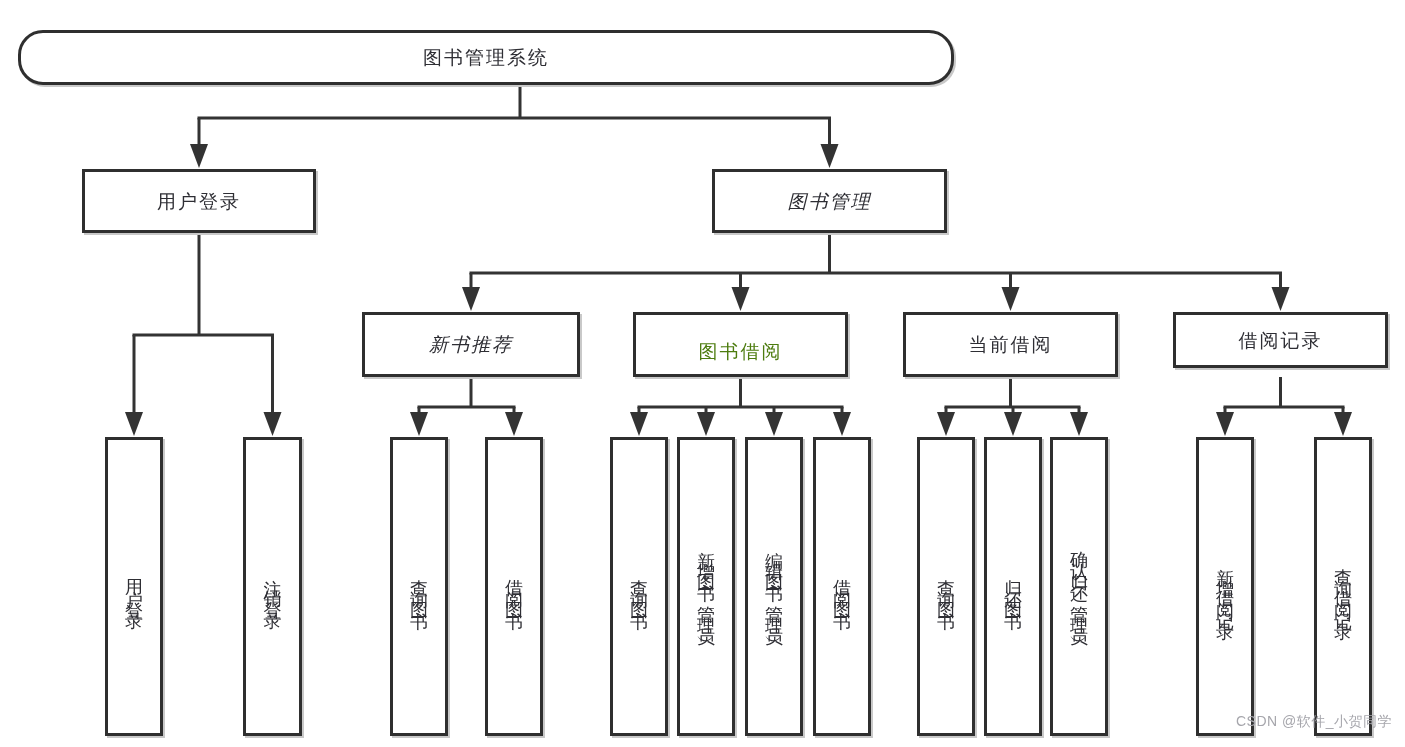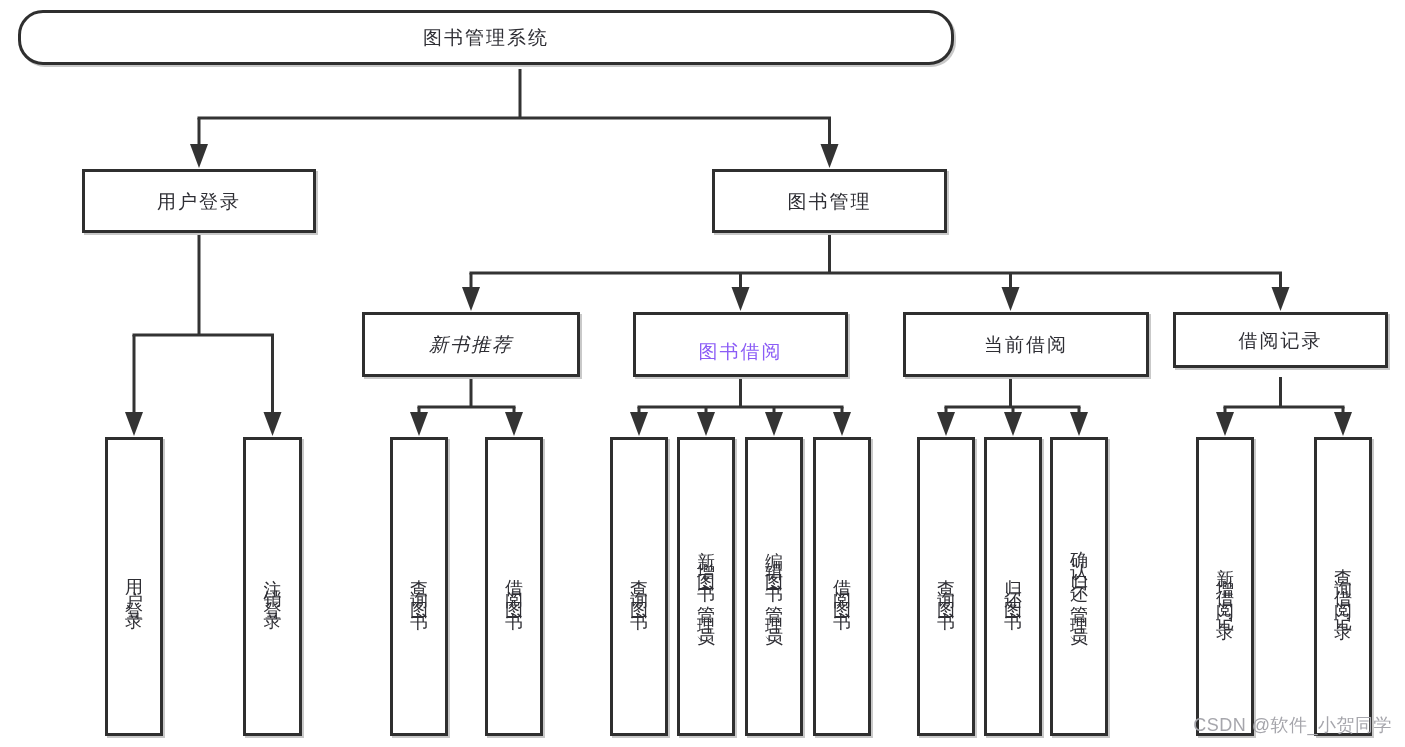--- a/index.html
+++ b/index.html
@@ -50,21 +50,21 @@
     writing-mode: vertical-rl;
     text-orientation: mixed;
     font-size: 18px;
     letter-spacing: 11px;
   }
   .watermark {
     position: absolute;
     top: 713px;
     right: 13px;
     z-index: 5;
-    font-size: 18px;
+    font-size: 14px;
     letter-spacing: 0.5px;
     white-space: nowrap;
     text-align: right;
   }
 </style>
 </head>
 <body>
 
 <div id="canvas" style="width: 1405px; height: 747px; background: rgb(255, 255, 255);">
   <svg id="connector-layer" xmlns="http://www.w3.org/2000/svg" width="1405" height="747">
@@ -115,36 +115,36 @@
       <line x1="1079" y1="407" x2="1079" y2="418" stroke="#333333" stroke-width="3"></line>
       <polygon points="1070,412 1088,412 1079,436" fill="#333333"></polygon>
       <line x1="1280.5" y1="377" x2="1280.5" y2="407" stroke="#333333" stroke-width="3"></line>
       <line x1="1223.5" y1="407" x2="1344.5" y2="407" stroke="#333333" stroke-width="3"></line>
       <line x1="1225" y1="407" x2="1225" y2="418" stroke="#333333" stroke-width="3"></line>
       <polygon points="1216,412 1234,412 1225,436" fill="#333333"></polygon>
       <line x1="1343" y1="407" x2="1343" y2="418" stroke="#333333" stroke-width="3"></line>
       <polygon points="1334,412 1352,412 1343,436" fill="#333333"></polygon>
     </svg>
   <div id="nodes-layer">
-      <div class="node" style="left: 18px; top: 10px; width: 936px; height: 55px; border-color: rgb(47, 47, 47); background: rgb(255, 255, 255); border-radius: 25px;">
+      <div class="node" style="left: 18px; top: 30px; width: 936px; height: 55px; border-color: rgb(47, 47, 47); background: rgb(255, 255, 255); border-radius: 25px;">
         <span class="node-label" style="color: rgb(46, 46, 52);">图书管理系统</span>
       </div>
       <div class="node" style="left: 82px; top: 169px; width: 234px; height: 64px; border-color: rgb(47, 47, 47); background: rgb(255, 255, 255);">
         <span class="node-label" style="color: rgb(46, 46, 52);">用户登录</span>
       </div>
-      <div class="node" style="left: 712px; top: 169px; width: 235px; height: 64px; border-color: rgb(47, 47, 47); background: rgb(255, 255, 255);">
+      <div class="node" style="left: 712px; top: 169px; width: 235px; height: 64px; border-color: rgb(47, 47, 47); background: rgb(255, 255, 255); font-style: italic;">
         <span class="node-label" style="color: rgb(46, 46, 52);">图书管理</span>
       </div>
       <div class="node" style="left: 362px; top: 312px; width: 218px; height: 65px; border-color: rgb(47, 47, 47); background: rgb(255, 255, 255); font-style: italic;">
         <span class="node-label" style="color: rgb(46, 46, 52);">新书推荐</span>
       </div>
       <div class="node" style="left: 633px; top: 312px; width: 215px; height: 65px; border-color: rgb(47, 47, 47); background: rgb(255, 255, 255);">
-        <span class="node-label" style="color: #8b5cf6; margin-top: 13px;">图书借阅</span>
+        <span class="node-label" style="color: #4d7c0f; margin-top: 13px;">图书借阅</span>
       </div>
-      <div class="node" style="left: 903px; top: 312px; width: 246px; height: 65px; border-color: rgb(47, 47, 47); background: rgb(255, 255, 255);">
+      <div class="node" style="left: 903px; top: 312px; width: 215px; height: 65px; border-color: rgb(47, 47, 47); background: rgb(255, 255, 255);">
         <span class="node-label" style="color: rgb(46, 46, 52);">当前借阅</span>
       </div>
       <div class="node" style="left: 1173px; top: 312px; width: 215px; height: 56px; border-color: rgb(47, 47, 47); background: rgb(255, 255, 255);">
         <span class="node-label" style="color: rgb(46, 46, 52);">借阅记录</span>
       </div>
       <div class="node vertical" style="left: 105px; top: 437px; width: 58px; height: 299px; border-color: rgb(47, 47, 47); background: rgb(255, 255, 255);">
         <span class="node-label" style="color: rgb(46, 46, 52);">用户登录</span>
       </div>
       <div class="node vertical" style="left: 243px; top: 437px; width: 59px; height: 299px; border-color: rgb(47, 47, 47); background: rgb(255, 255, 255);">
         <span class="node-label" style="color: rgb(46, 46, 52);">注销登录</span>

